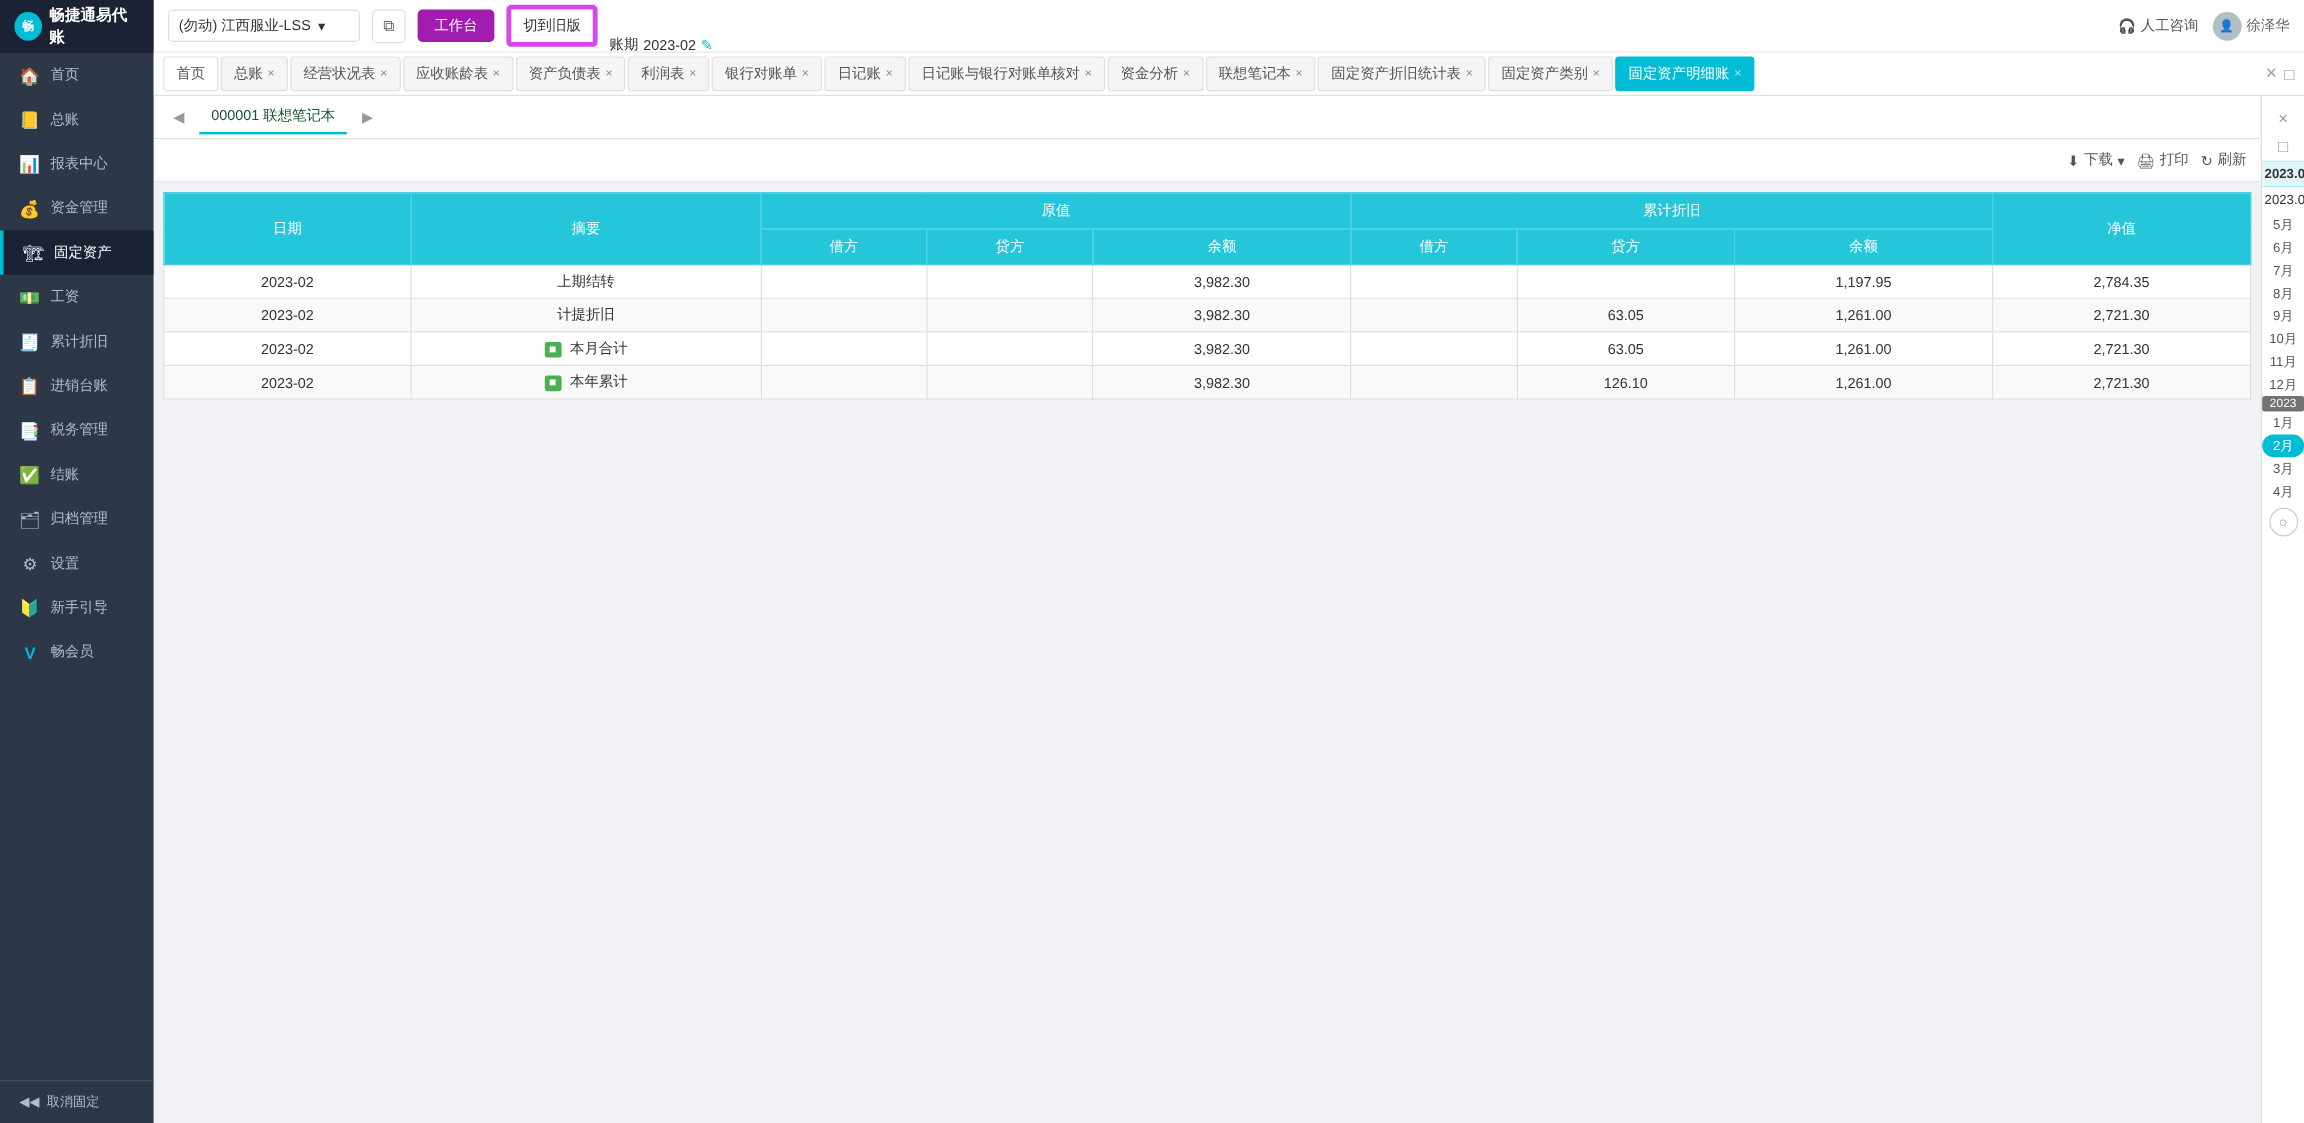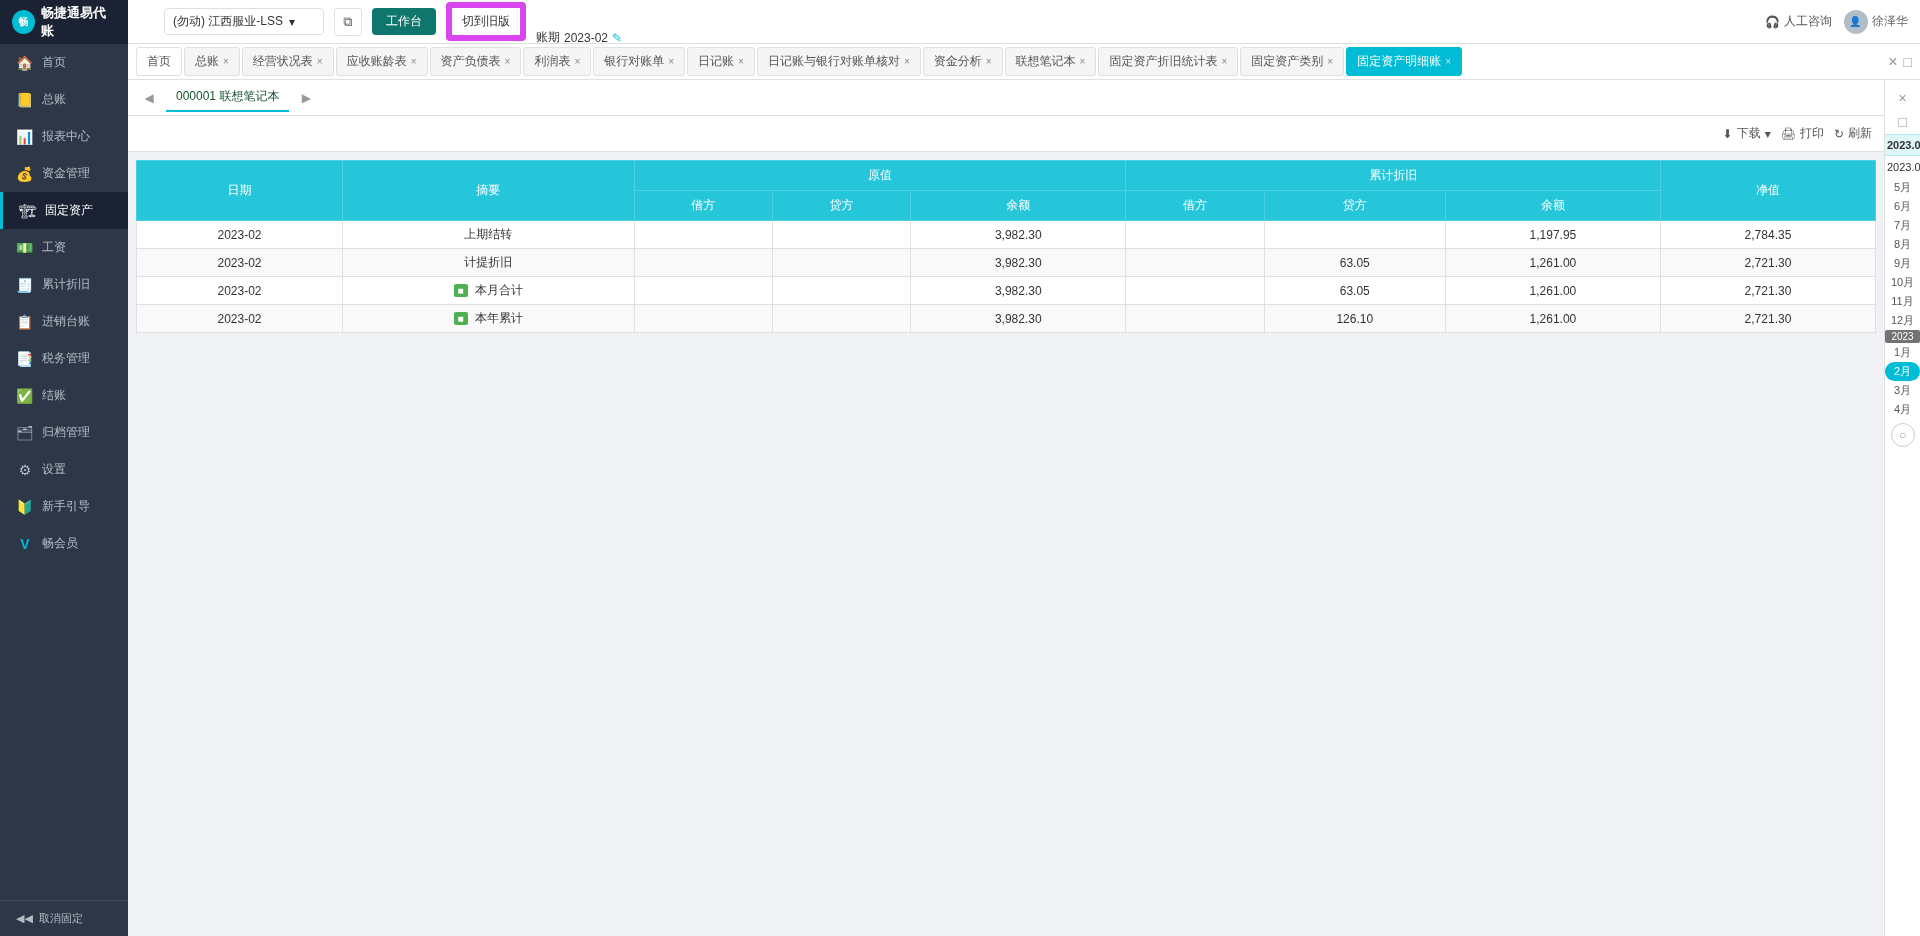--- a/index.html
+++ b/index.html
@@ -87,41 +87,40 @@
       align-items: center;
       gap: 6px;
       border: 1px solid #e0e0e0;
       border-radius: 4px;
       padding: 4px 8px;
       font-size: 12px;
       color: #333;
       cursor: pointer;
       background: #fff;
       min-width: 160px;
-      margin-left: 24px;
     }
     .copy-btn {
       width: 28px; height: 28px;
       border: 1px solid #e0e0e0;
       border-radius: 4px;
       display: flex; align-items: center; justify-content: center;
       cursor: pointer; color: #666; font-size: 13px;
       background: #fff;
     }
     .work-btn {
-      background: #0f766e;
+      background: #a21caf;
       color: #fff;
       border: none;
       border-radius: 4px;
       padding: 5px 14px;
       font-size: 12px;
       cursor: pointer;
     }
     .switch-btn {
-      border: 6px solid #d946ef;
+      border: 4px solid #d946ef;
       background: #fff;
       border-radius: 4px;
       padding: 5px 10px;
       font-size: 12px;
       cursor: pointer;
       color: #333;
     }
     .period-label {
       font-size: 12px;
       color: #333;

